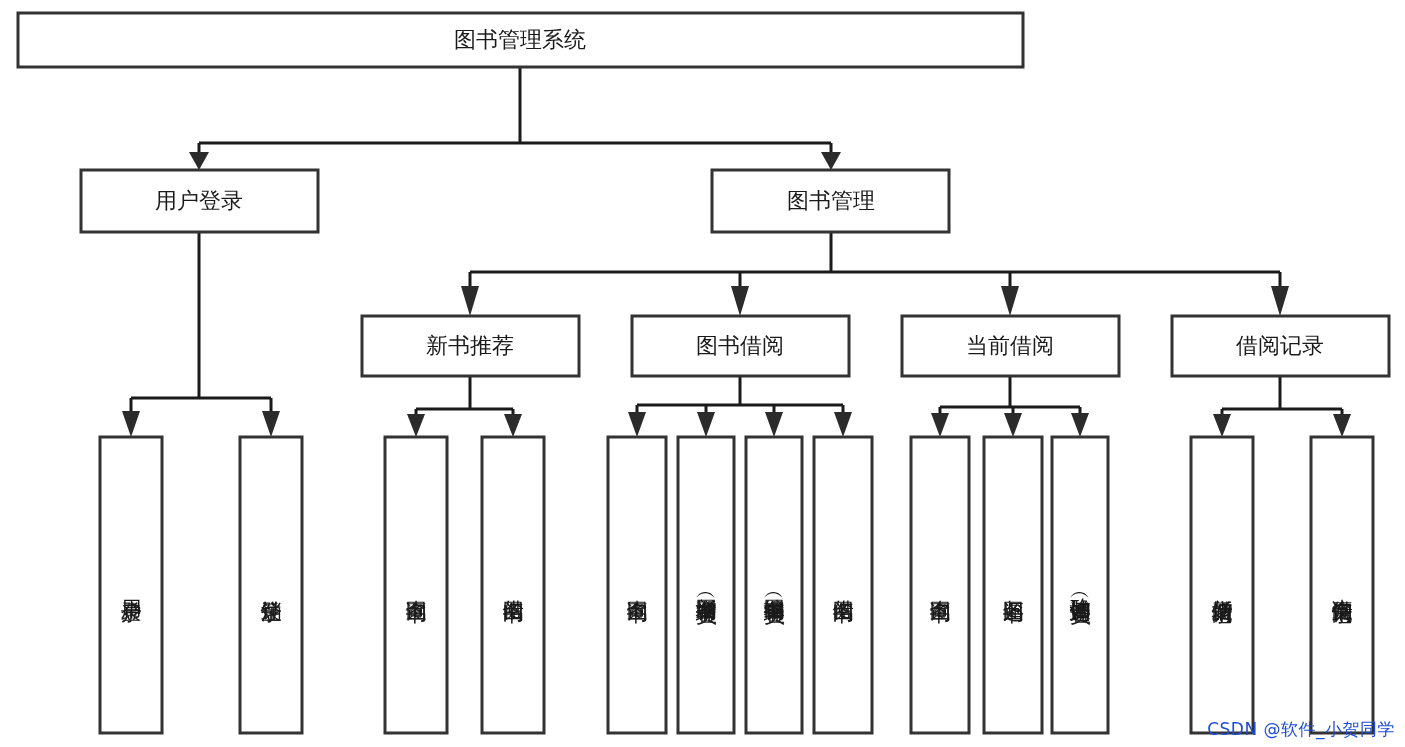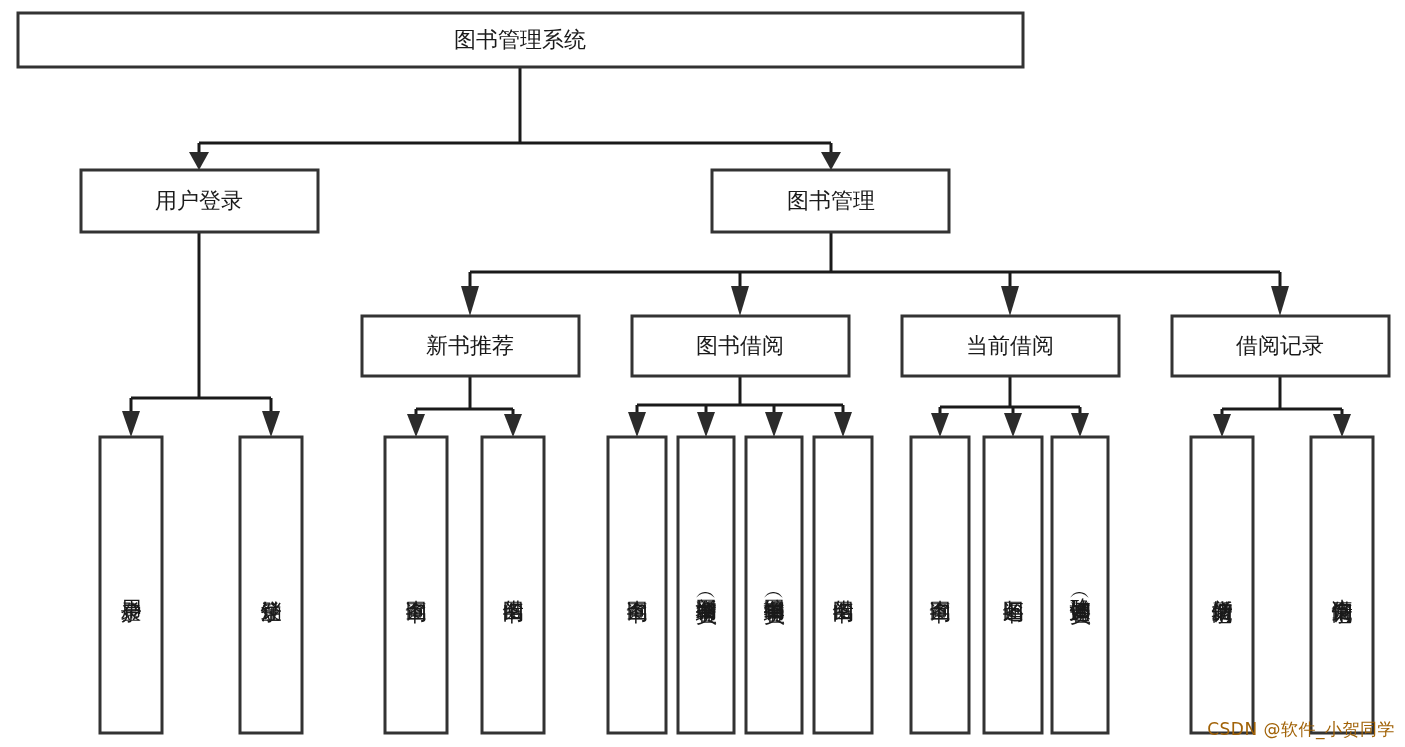--- a/index.html
+++ b/index.html
@@ -56,21 +56,21 @@
     height: 100%;
     box-sizing: border-box;
     overflow: hidden;
   }
   .watermark {
     position: absolute;
     right: 10px;
     bottom: 6px;
     font-family: "DejaVu Sans", "Liberation Sans", sans-serif;
     font-size: 17px;
-    color: #a16207;
+    color: #1d4ed8;
     letter-spacing: 0.5px;
     white-space: nowrap;
     pointer-events: none;
   }
 </style>
 </head>
 <body>
 
 <svg id="diagram" viewBox="0 0 1405 747" xmlns="http://www.w3.org/2000/svg">
 

